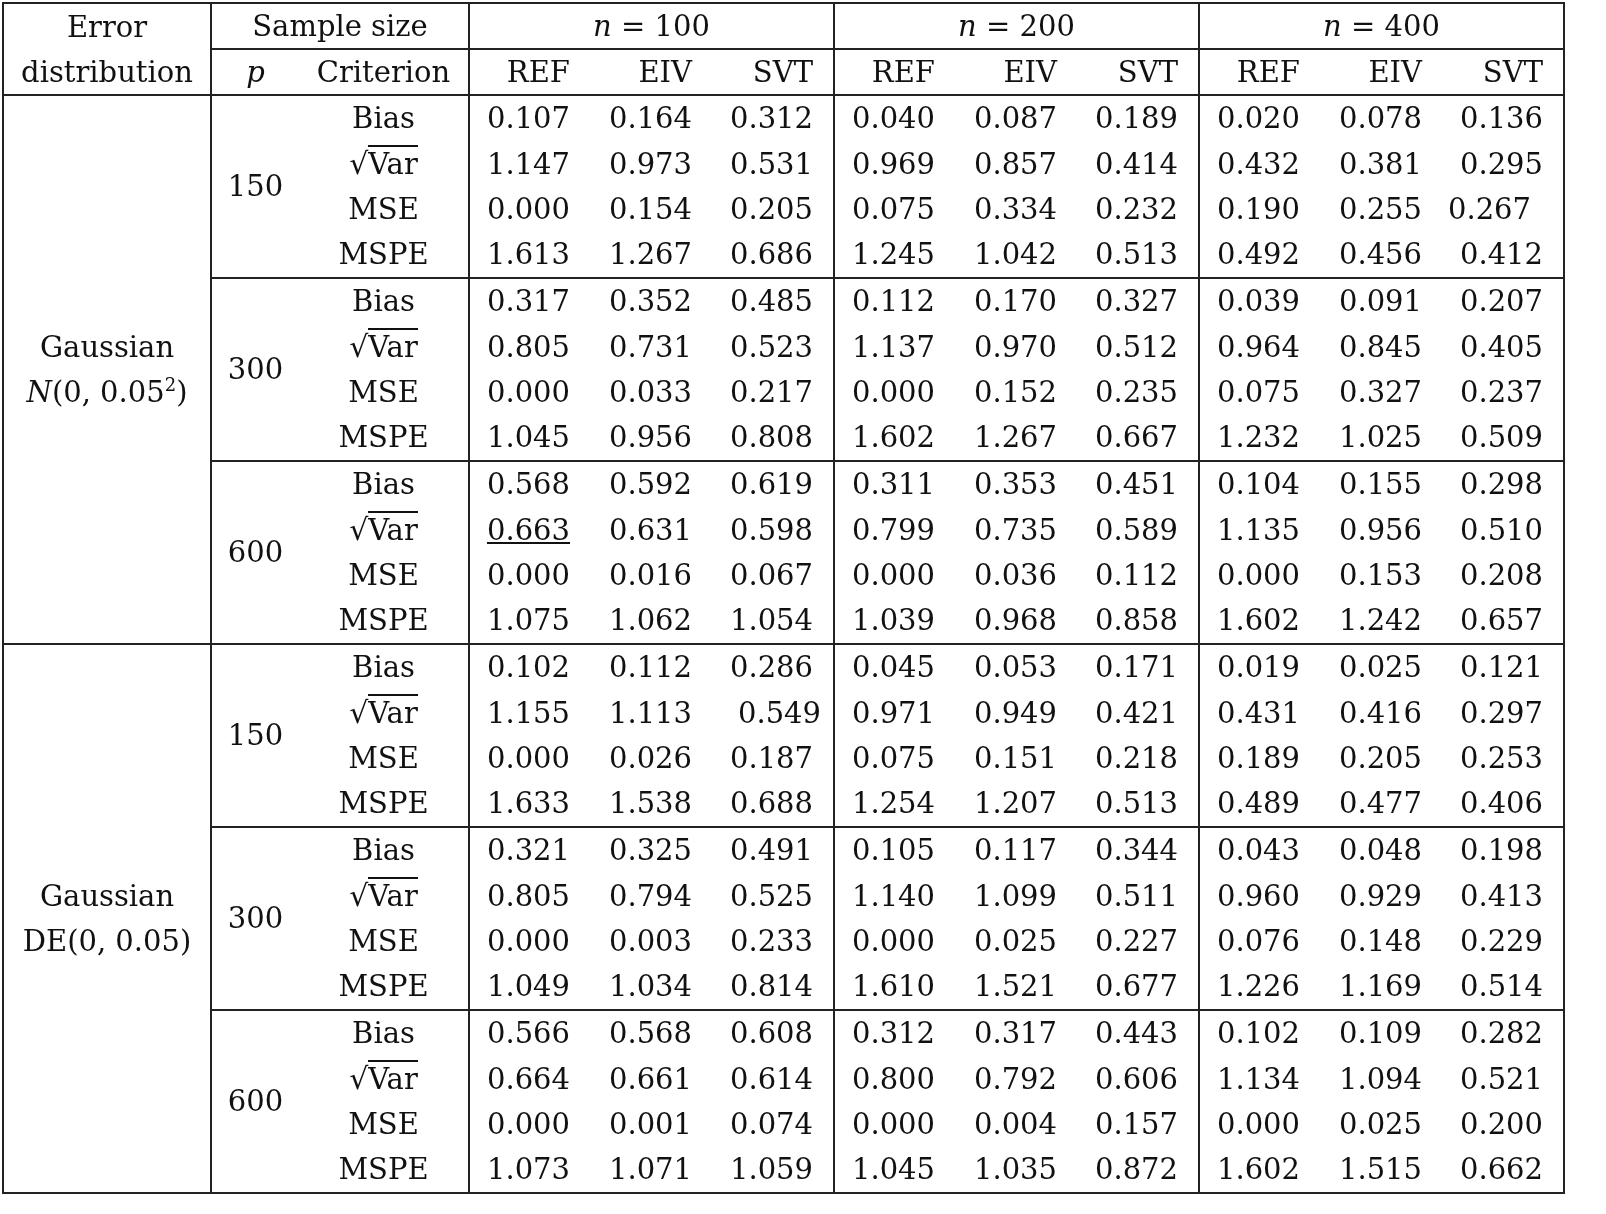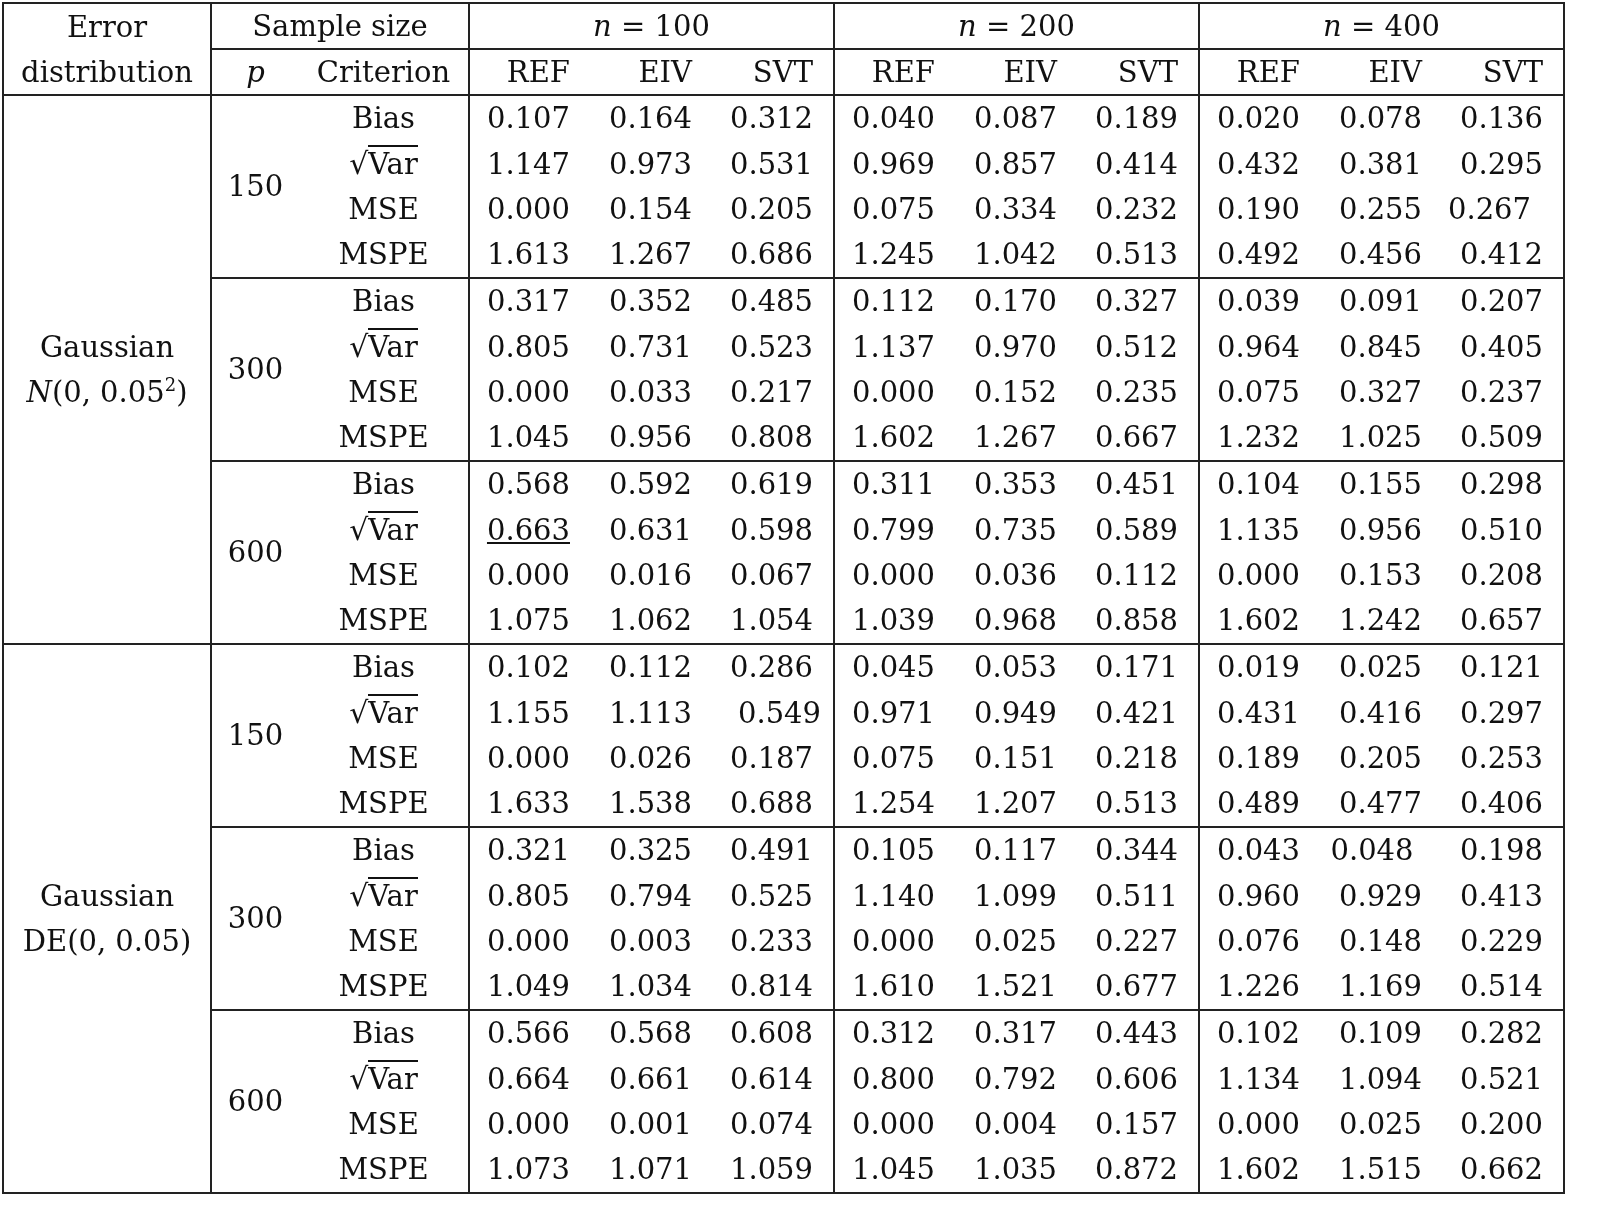--- a/index.html
+++ b/index.html
@@ -285,21 +285,21 @@
         <tr>
           <td class="c bb" rowspan="4">300</td>
           <td class="c br">Bias</td>
           <td class="num b" style="padding-right: 22px;">0.321</td>
           <td class="num" style="padding-right: 14px;">0.325</td>
           <td class="num br" style="padding-right: 20px;">0.491</td>
           <td class="num b" style="padding-right: 22px;">0.105</td>
           <td class="num" style="padding-right: 14px;">0.117</td>
           <td class="num br" style="padding-right: 20px;">0.344</td>
           <td class="num b" style="padding-right: 22px;">0.043</td>
-          <td class="num" style="padding-right: 14px; text-align: center;">0.048</td>
+          <td class="num" style="padding-right: 14px;">0.048</td>
           <td class="num br" style="padding-right: 20px;">0.198</td>
         </tr>
         <tr>
           <td class="c br"><span class="sqrt"><span class="rad">√</span><span class="over">Var</span></span></td>
           <td class="num" style="padding-right: 22px;">0.805</td>
           <td class="num" style="padding-right: 14px;">0.794</td>
           <td class="num b br" style="padding-right: 20px;">0.525</td>
           <td class="num" style="padding-right: 22px;">1.140</td>
           <td class="num" style="padding-right: 14px;">1.099</td>
           <td class="num b br" style="padding-right: 20px;">0.511</td>

